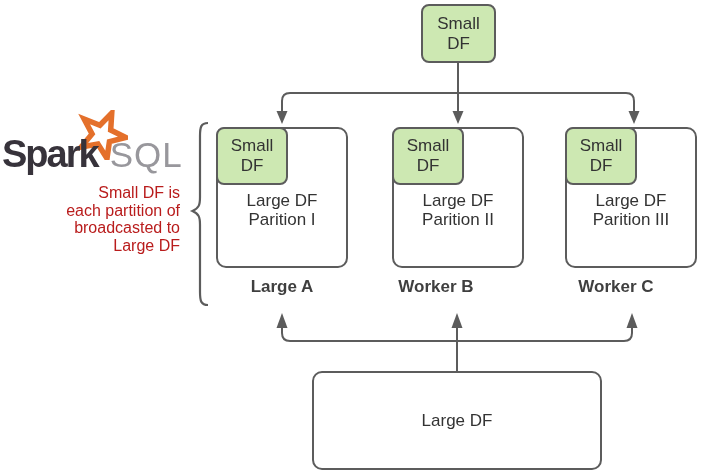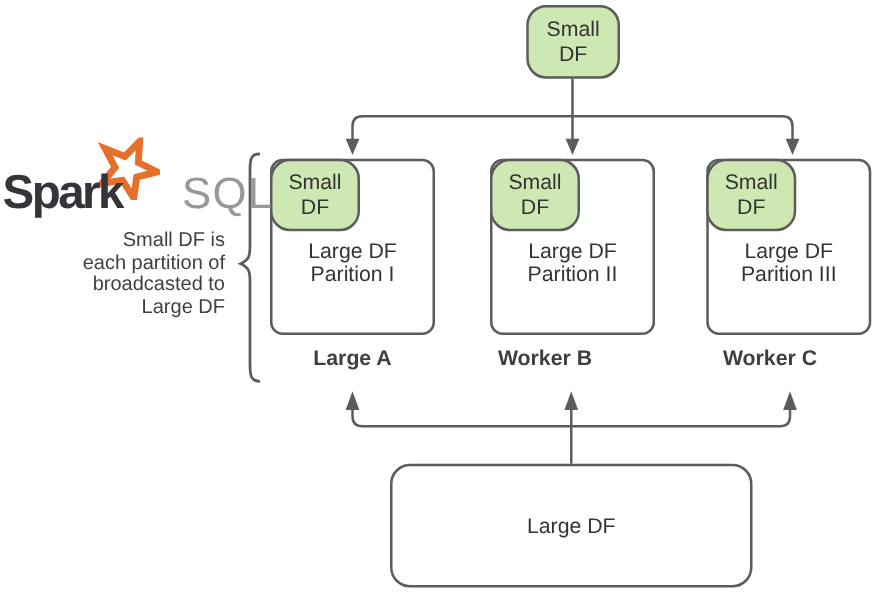--- a/index.html
+++ b/index.html
@@ -21,21 +21,21 @@
     border-radius:10px;
   }
   .green{
     background:#cde8b2;
     border-radius:8px;
   }
   .center-txt{
     display:flex;flex-direction:column;
     align-items:center;justify-content:center;
     text-align:center;
-    font-size:17px;line-height:20px;color:#333333;border-radius:16px;
+    font-size:17px;line-height:20px;color:#333333;
   }
   .topbox{left:421px;top:4px;width:75px;height:59px;}
   .worker{left:0;top:127px;width:132px;height:141px;}
   .chip{
     position:absolute;left:-2px;top:-2px;
     width:72px;height:58px;
     box-sizing:border-box;border:2px solid #5c5c5c;
   }
   .partition{
     position:absolute;left:0;top:62px;width:100%;
@@ -43,37 +43,37 @@
   }
   .worker-label{
     position:absolute;top:277px;width:132px;
     text-align:center;font-weight:bold;font-size:17px;color:#3f3f3f;
   }
   .bigbox{left:312px;top:371px;width:290px;height:99px;}
 
   
   #logo{
     position:absolute;left:2px;top:133px;
-    display:flex;align-items:baseline;white-space:nowrap;gap:36px;
+    display:flex;align-items:baseline;white-space:nowrap;
   }
   #logo .spark{
     font-size:38px;font-weight:bold;letter-spacing:-2px;
     color:#37333b;position:relative;z-index:1;
   }
   #logo .sql{
     font-size:35px;color:#98979c;margin-left:12px;letter-spacing:1px;
     position:relative;z-index:1;
   }
   #star{position:absolute;left:74px;top:-23px;z-index:0;}
 
   
   #annotation{
     position:absolute;left:10px;top:184px;width:170px;
     text-align:right;
-    font-size:16px;line-height:17.5px;color:#404040;
+    font-size:16px;line-height:17.5px;color:#b91c1c;
   }
 </style>
 </head>
 <body>
 
 <div id="canvas">
 
   <svg class="layer" width="707" height="476" viewBox="0 0 707 476">
     <g stroke="#5c5c5c" stroke-width="2" fill="none">
 

